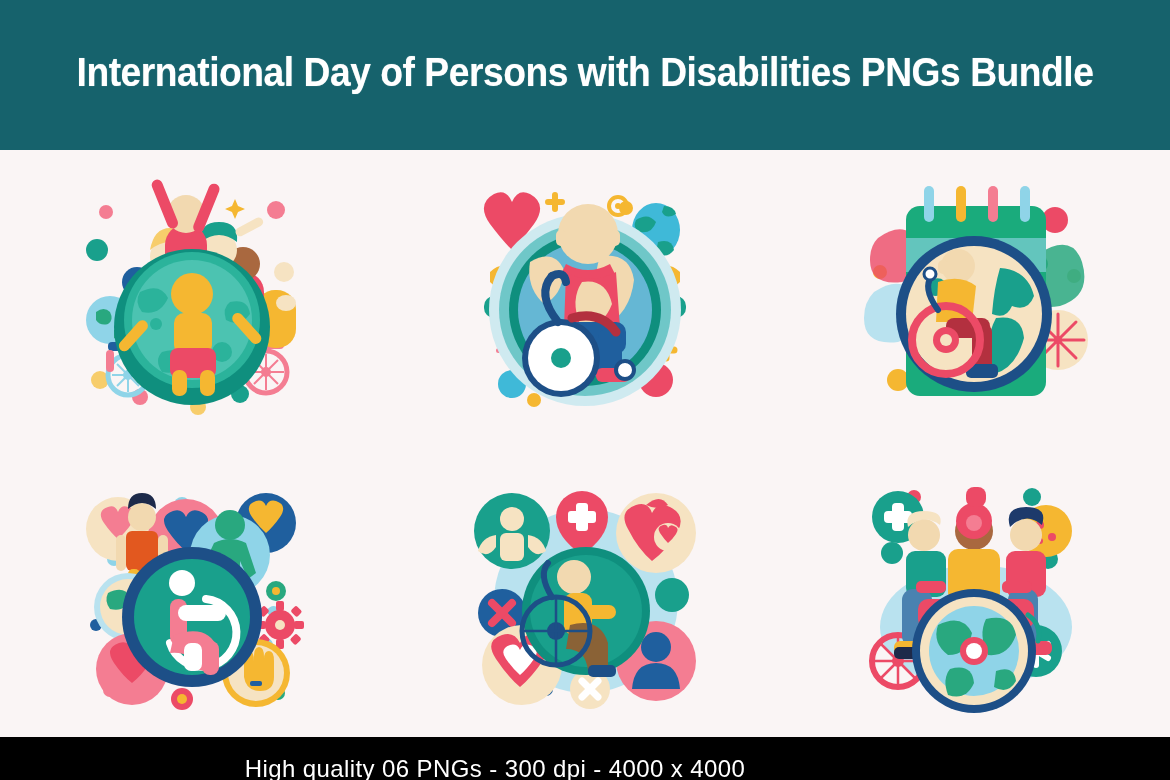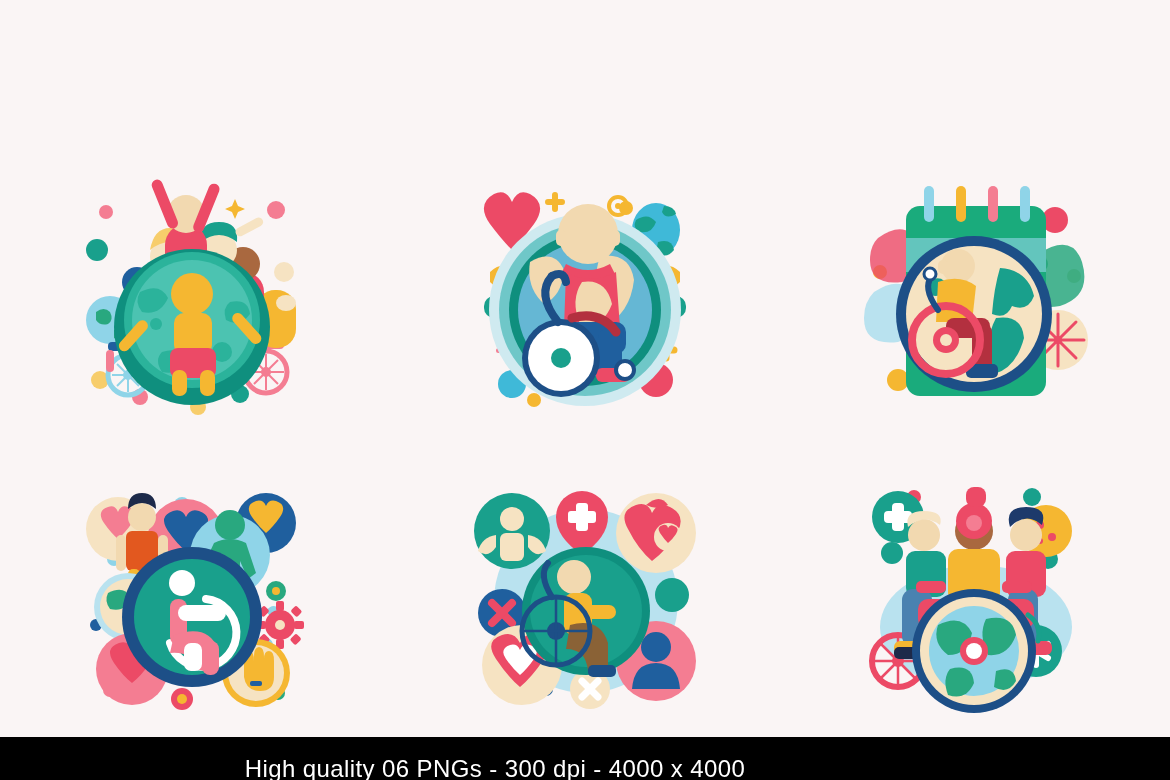--- a/index.html
+++ b/index.html
@@ -77,20 +77,23 @@
     align-items: center;
     justify-content: center;
   }
   .art { display: block; }
 </style>
 </head>
 <body>
 
 <div class="page">
 
+  <div class="header">
+    <div class="header-title">International Day of Persons with Disabilities PNGs Bundle</div>
+  </div>
 
   <div class="grid">
 
     <div class="cell">
       <svg class="art" width="250" height="250" viewBox="0 0 250 250">
         <circle cx="36" cy="40" r="7" fill="#f47d92"></circle>
         <circle cx="206" cy="38" r="9" fill="#f47d92"></circle>
         <circle cx="27" cy="78" r="11" fill="#19a08c"></circle>
         <circle cx="214" cy="100" r="10" fill="#f6e3c2"></circle>
         <circle cx="215" cy="155" r="8" fill="#f47d92"></circle>

